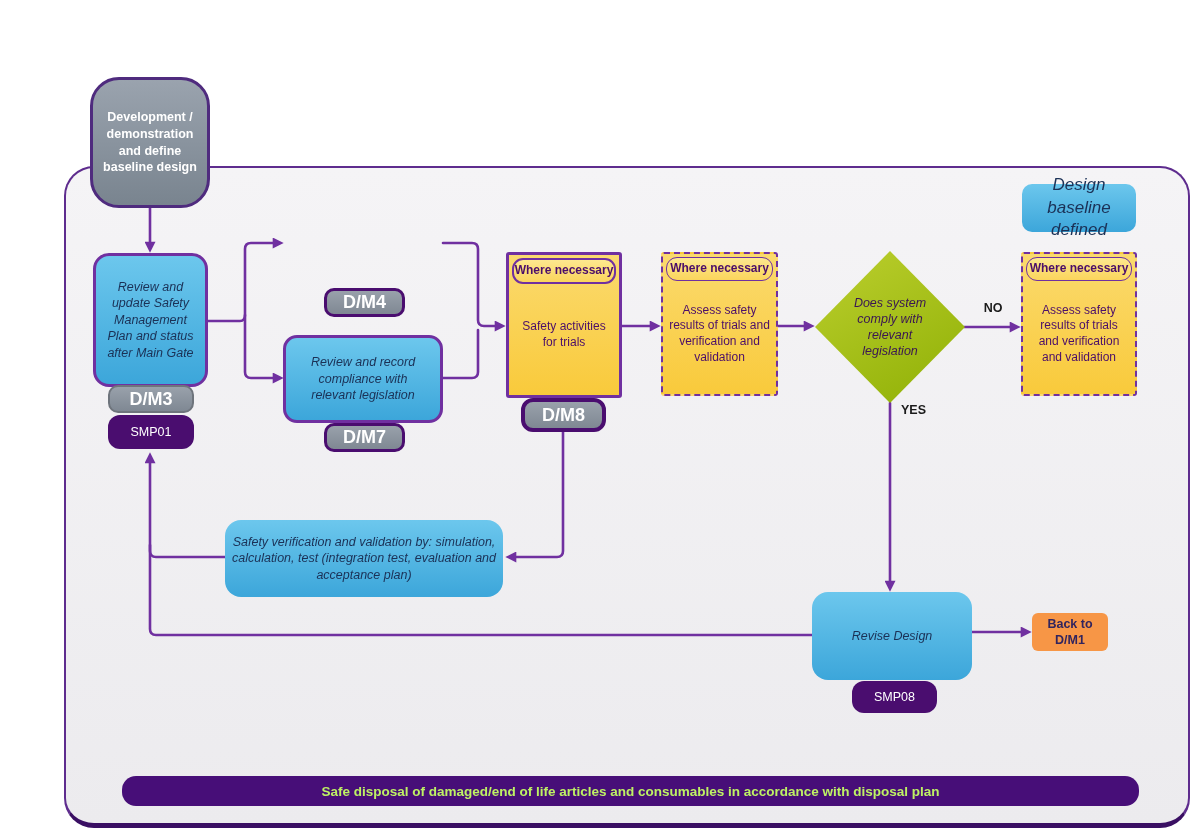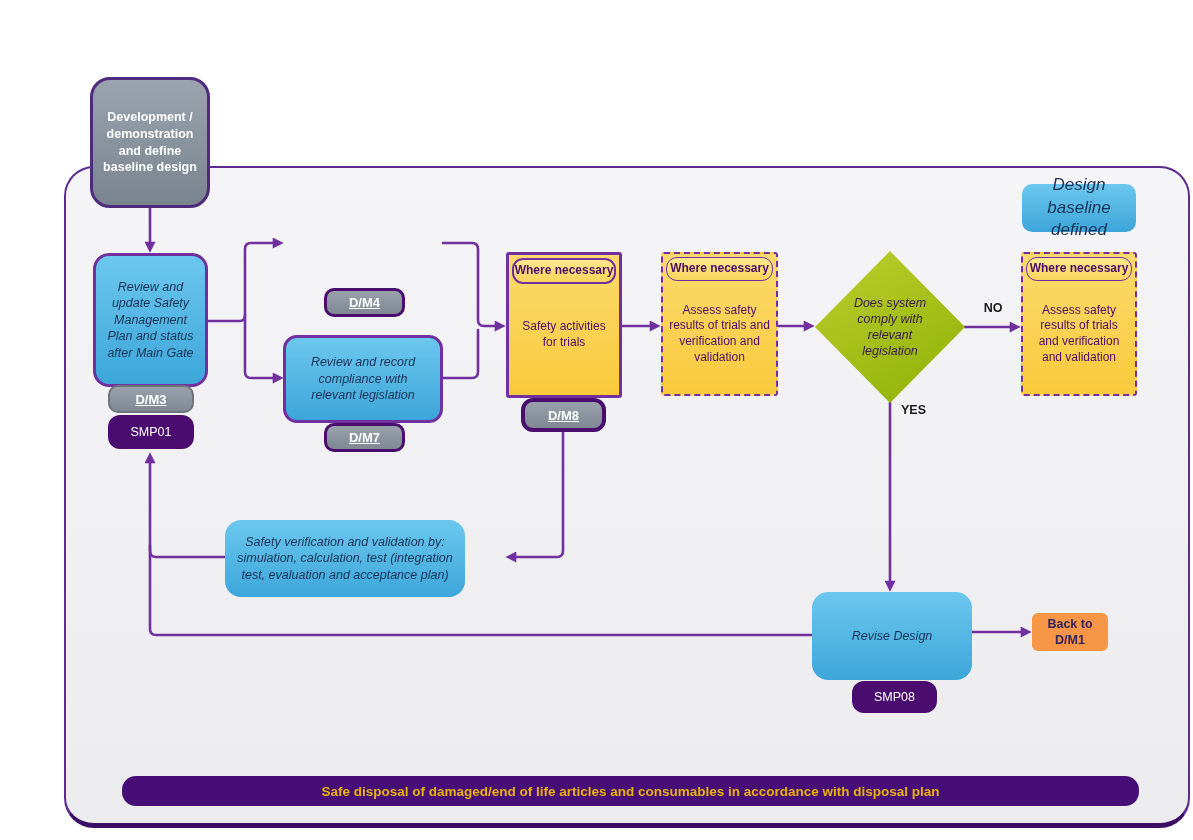--- a/index.html
+++ b/index.html
@@ -20,37 +20,36 @@
     left:64px; top:166px; width:1126px; height:662px;
     border:2px solid #5E2C8E; border-bottom:5px solid #3A0F63;
     border-radius:30px;
     background:linear-gradient(180deg,#f5f4f6 0%, #ecebee 100%);
   }
 
   svg.connectors { position:absolute; left:0; top:0; }
 
   .dev-box {
     left:90px; top:77px; width:120px; height:131px;
-    border:3px solid #4F2B7E; border-radius:20px;
+    border:3px solid #4F2B7E; border-radius:29px;
     background:linear-gradient(180deg,#9AA3AE 0%, #79848F 100%);
     color:#fff; font-weight:bold; font-size:12.5px; line-height:1.35; padding:6px 10px;
   }
 
   .blue-grad { background:linear-gradient(180deg,#6CC7ED 0%, #3CA6DA 100%); }
   .navy-italic { color:#1B3156; font-style:italic; font-size:12.5px; line-height:1.32; }
 
   .dm3-box { left:93px;  top:253px; width:115px; height:134px; border:3px solid #7030A0; border-radius:16px; padding:4px 9px; }
   .dm4-box { left:283px; top:201px; width:160px; height:87px;  border:3px solid #7030A0; border-radius:14px; padding:4px 12px; }
   .dm7-box { left:283px; top:335px; width:160px; height:88px;  border:3px solid #7030A0; border-radius:14px; padding:4px 12px; }
 
   .tag-gray {
     background:linear-gradient(180deg,#99A1AB 0%, #7F8893 100%);
-    color:#fff; font-weight:bold; font-size:13px; border-radius:10px;
+    color:#fff; font-weight:bold; font-size:18px; border-radius:10px;
     border:3px solid #4A0D6F;
-    text-decoration:underline;
   }
   .dm3-tag { left:108px; top:385px; width:86px; height:28px; border:2px solid #6E747C; }
   .dm4-tag { left:324px; top:288px; width:81px; height:29px; }
   .dm7-tag { left:324px; top:423px; width:81px; height:29px; }
   .dm8-tag { left:521px; top:398px; width:85px; height:34px; border-width:4px; border-radius:12px; }
 
   .smp-tag { background:#4A0D6F; color:#fff; font-weight:normal; font-size:12.5px; border-radius:12px; }
   .smp01 { left:108px; top:415px; width:86px; height:34px; }
   .smp08 { left:852px; top:681px; width:85px; height:32px; }
 
@@ -74,32 +73,32 @@
 
   .diamond {
     left:815px; top:251px; width:150px; height:152px;
     clip-path:polygon(50% 0,100% 50%,50% 100%,0 50%);
     background:linear-gradient(150deg,#BCCF2E 0%, #8FB005 100%);
     color:#3A1653; font-style:italic; font-size:12.5px; line-height:1.3;
   }
   .diamond span { display:block; width:95px; }
 
   .design-baseline { left:1022px; top:184px; width:114px; height:48px; border-radius:10px; font-size:17px; }
-  .safety-verif    { left:225px;  top:520px; width:240px; height:77px; border-radius:16px; padding:4px 0; }
+  .safety-verif    { left:225px;  top:520px; width:278px; height:77px; border-radius:16px; padding:4px 0; }
   .revise          { left:812px;  top:592px; width:160px; height:88px; border-radius:16px; }
 
   .backto {
     left:1032px; top:613px; width:76px; height:38px; background:#F79646;
     border-radius:6px; color:#31245E; font-weight:bold; font-size:12.5px; line-height:1.3;
   }
   .backto span { display:block; width:52px; }
 
   .banner {
     left:122px; top:776px; width:1017px; height:30px; background:#470E78;
-    border-radius:14px; color:#eab308; font-weight:bold; font-size:13.5px;
+    border-radius:14px; color:#bef264; font-weight:bold; font-size:13.5px;
   }
 
   .edge-label { color:#1A1A1A; font-weight:bold; font-size:12.5px; }
   .no-label  { left:973px; top:301px; width:40px; text-align:center; }
   .yes-label { left:901px; top:403px; width:44px; text-align:left; }
 </style>
 </head>
 <body>
 
 <div class="stage">

